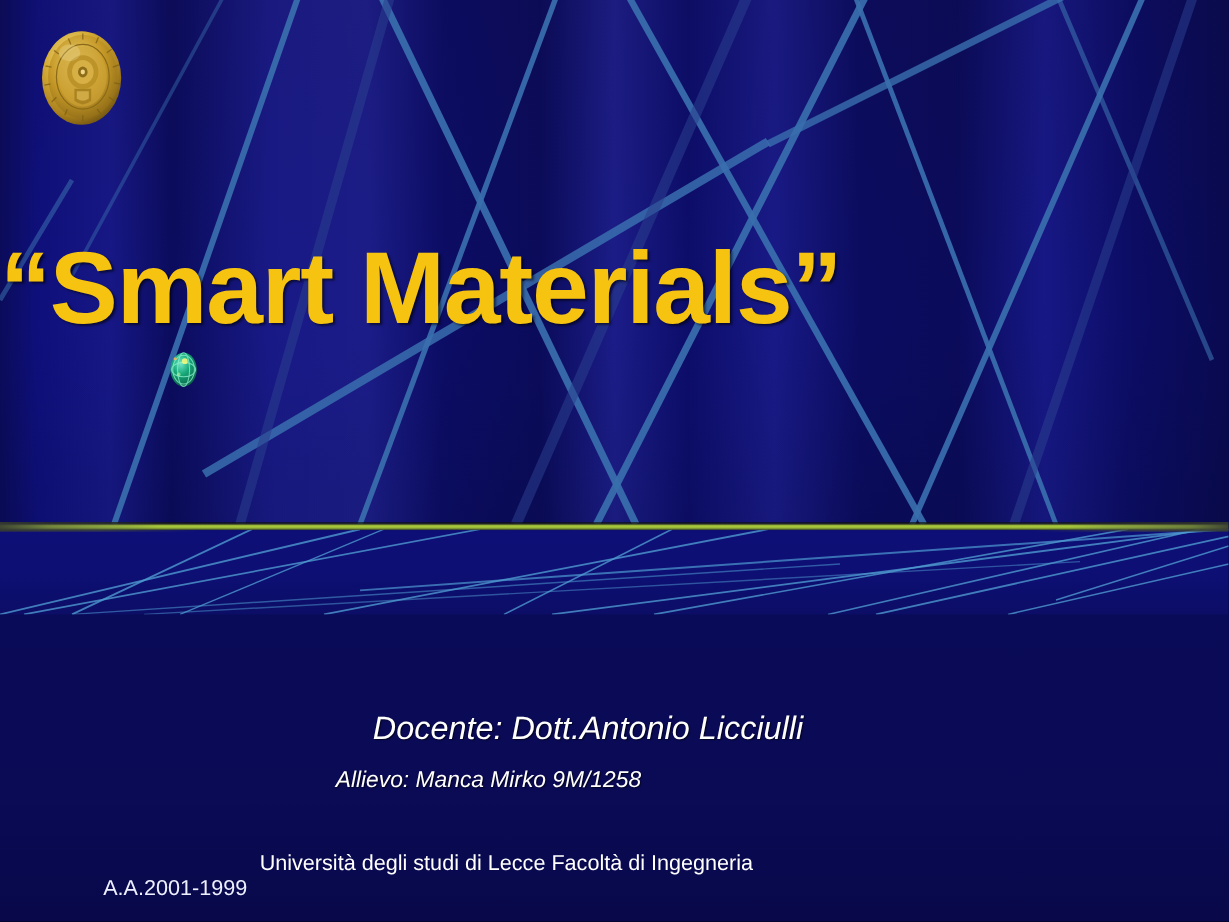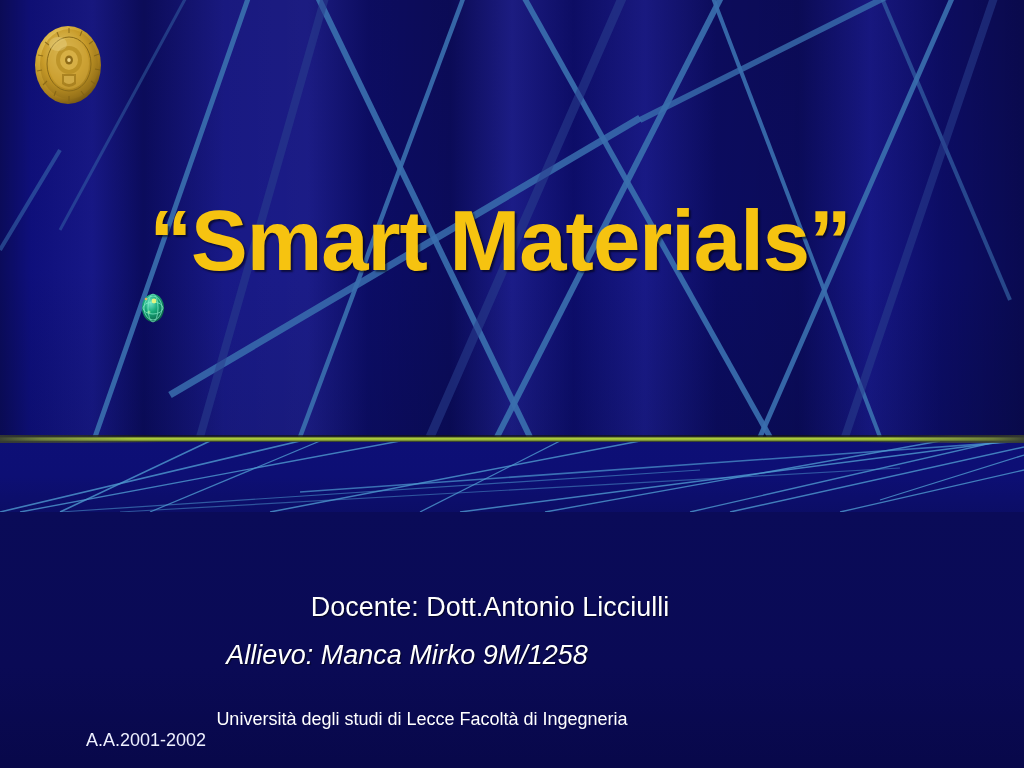--- a/index.html
+++ b/index.html
@@ -110,21 +110,21 @@
     width: 26px;
     height: 32px;
   }
 
   
   .title {
     position: absolute;
     left: 0;
     top: 198px;
     width: 1024px;
-    text-align: center;
+    text-align: left;
     color: #f6c310;
     font-size: 85px;
     font-weight: bold;
     letter-spacing: -1px;
     line-height: 1.0;
     white-space: nowrap;
     text-shadow: 2px 2px 2px rgba(0,0,0,0.55);
     padding-right: 24px;
     box-sizing: border-box;
   }
@@ -143,33 +143,34 @@
     text-shadow: 1px 1px 1px rgba(0,0,0,0.6);
   }
   .sub-line2 {
     position: absolute;
     left: 0;
     top: 592px;
     width: 996px;
     text-align: center;
     color: #ffffff;
     font-size: 27px;
+    font-style: italic;
     white-space: nowrap;
     text-shadow: 1px 1px 1px rgba(0,0,0,0.6);
     padding-right: 16px;
     box-sizing: border-box;
   }
   .sub-line3 {
     position: absolute;
     left: 0;
     top: 640px;
     width: 852px;
     text-align: center;
     color: #ffffff;
-    font-size: 27px;
+    font-size: 19px;
     font-style: italic;
     white-space: nowrap;
     text-shadow: 1px 1px 1px rgba(0,0,0,0.6);
     padding-right: 38px;
     box-sizing: border-box;
   }
 
   
   .footer-year {
     position: absolute;
@@ -320,18 +321,18 @@
     <circle cx="14" cy="9" r="2.4" fill="#f2f77a" opacity="0.9"></circle>
     <circle cx="6" cy="7" r="1.3" fill="#ffb457" opacity="0.85"></circle>
     <circle cx="9" cy="20" r="1.5" fill="#bdf7a0" opacity="0.6"></circle>
   </svg>
 
   <div class="title">“Smart Materials”</div>
 
   <div class="sub-line2">Docente:  Dott.Antonio Licciulli</div>
   <div class="sub-line3">Allievo: Manca Mirko 9M/1258</div>
 
-  <div class="footer-year">A.A.2001-2002</div>
+  <div class="footer-year">A.A.2001-1999</div>
   <div class="footer-center">
     <div>Università degli studi di Lecce Facoltà di Ingegneria</div>
   </div>
 
 </div>
 
 </body></html>

